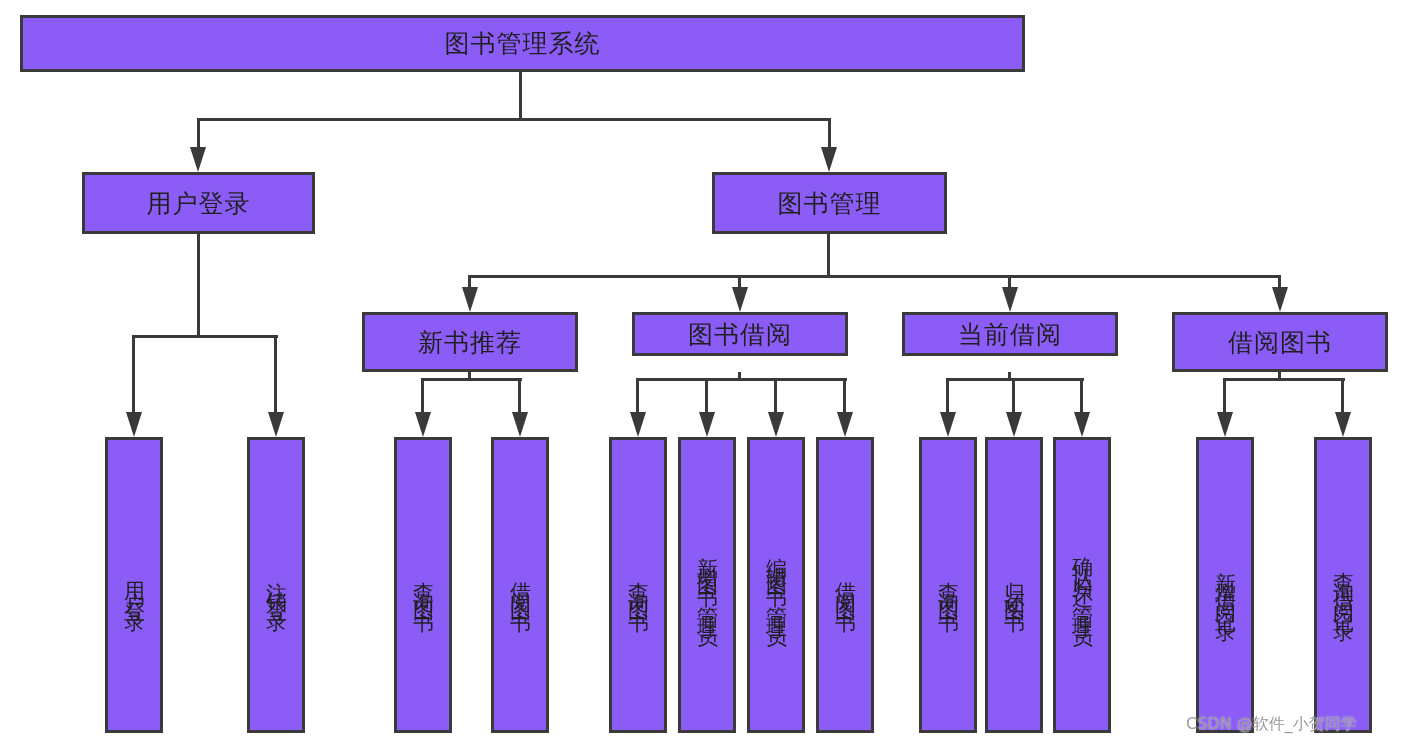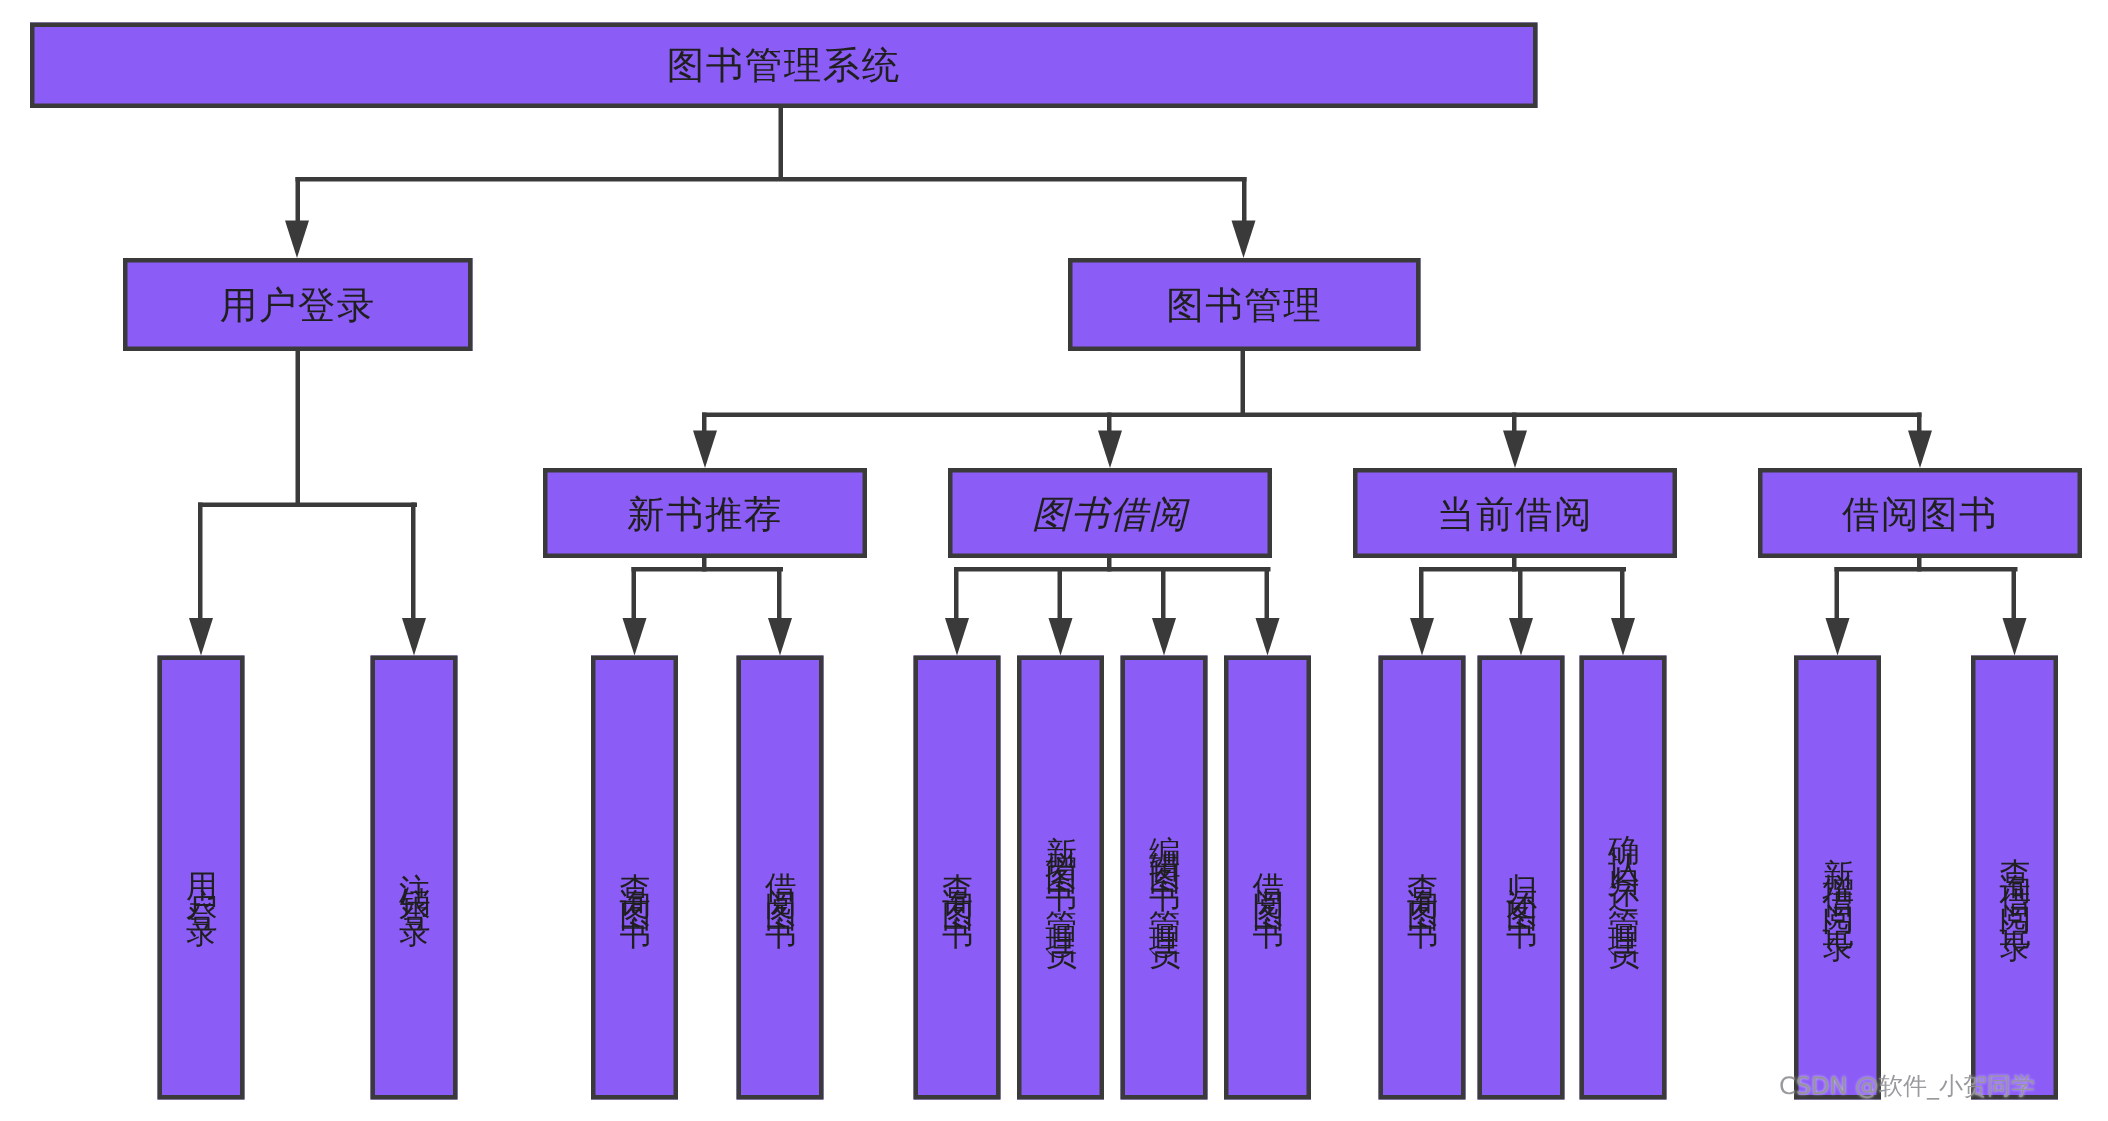--- a/index.html
+++ b/index.html
@@ -64,24 +64,24 @@
   <div class="v" style="left:738px;top:275px;height:15px;"></div>
   <div class="arrow" style="left:732px;top:287px;"></div>
   <div class="v" style="left:1008px;top:275px;height:15px;"></div>
   <div class="arrow" style="left:1002px;top:287px;"></div>
   <div class="v" style="left:1278px;top:275px;height:15px;"></div>
   <div class="arrow" style="left:1272px;top:287px;"></div>
 
   <div class="box" style="left:362px;top:312px;width:216px;height:60px;">
     <span class="hlabel">新书推荐</span>
   </div>
-  <div class="box" style="left:632px;top:312px;width:216px;height:60px;font-style:italic;">
+  <div class="box" style="left:632px;top:312px;width:216px;height:44px;">
     <span class="hlabel">图书借阅</span>
   </div>
-  <div class="box" style="left:902px;top:312px;width:216px;height:60px;text-align:center;">
+  <div class="box" style="left:902px;top:312px;width:216px;height:44px;text-align:center;">
     <span class="hlabel">当前借阅</span>
   </div>
   <div class="box" style="left:1172px;top:312px;width:216px;height:60px;">
     <span class="hlabel">借阅图书</span>
   </div>
 
   <div class="v" style="left:468px;top:372px;height:9px;"></div>
   <div class="h" style="left:421px;top:378px;width:101px;"></div>
   <div class="v" style="left:421px;top:378px;height:36px;"></div>
   <div class="arrow" style="left:415px;top:412px;"></div>

